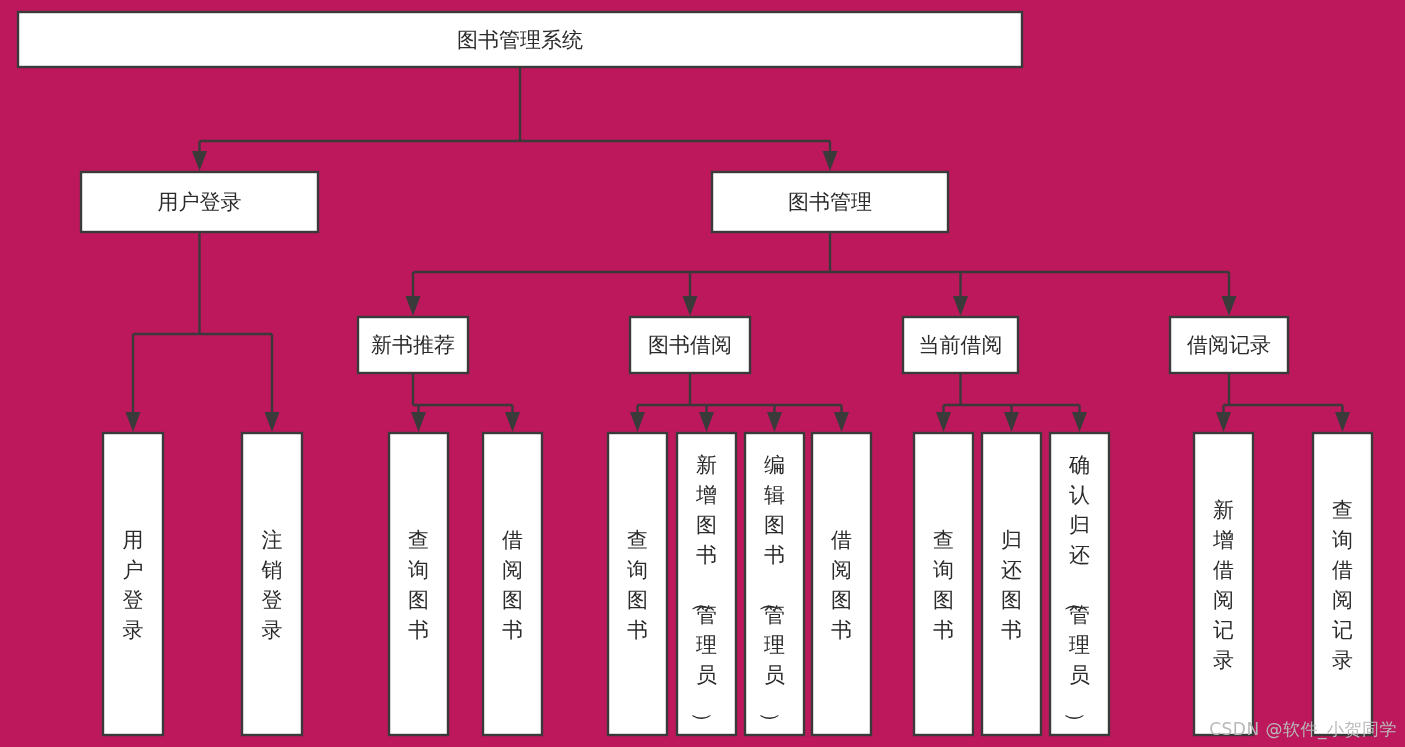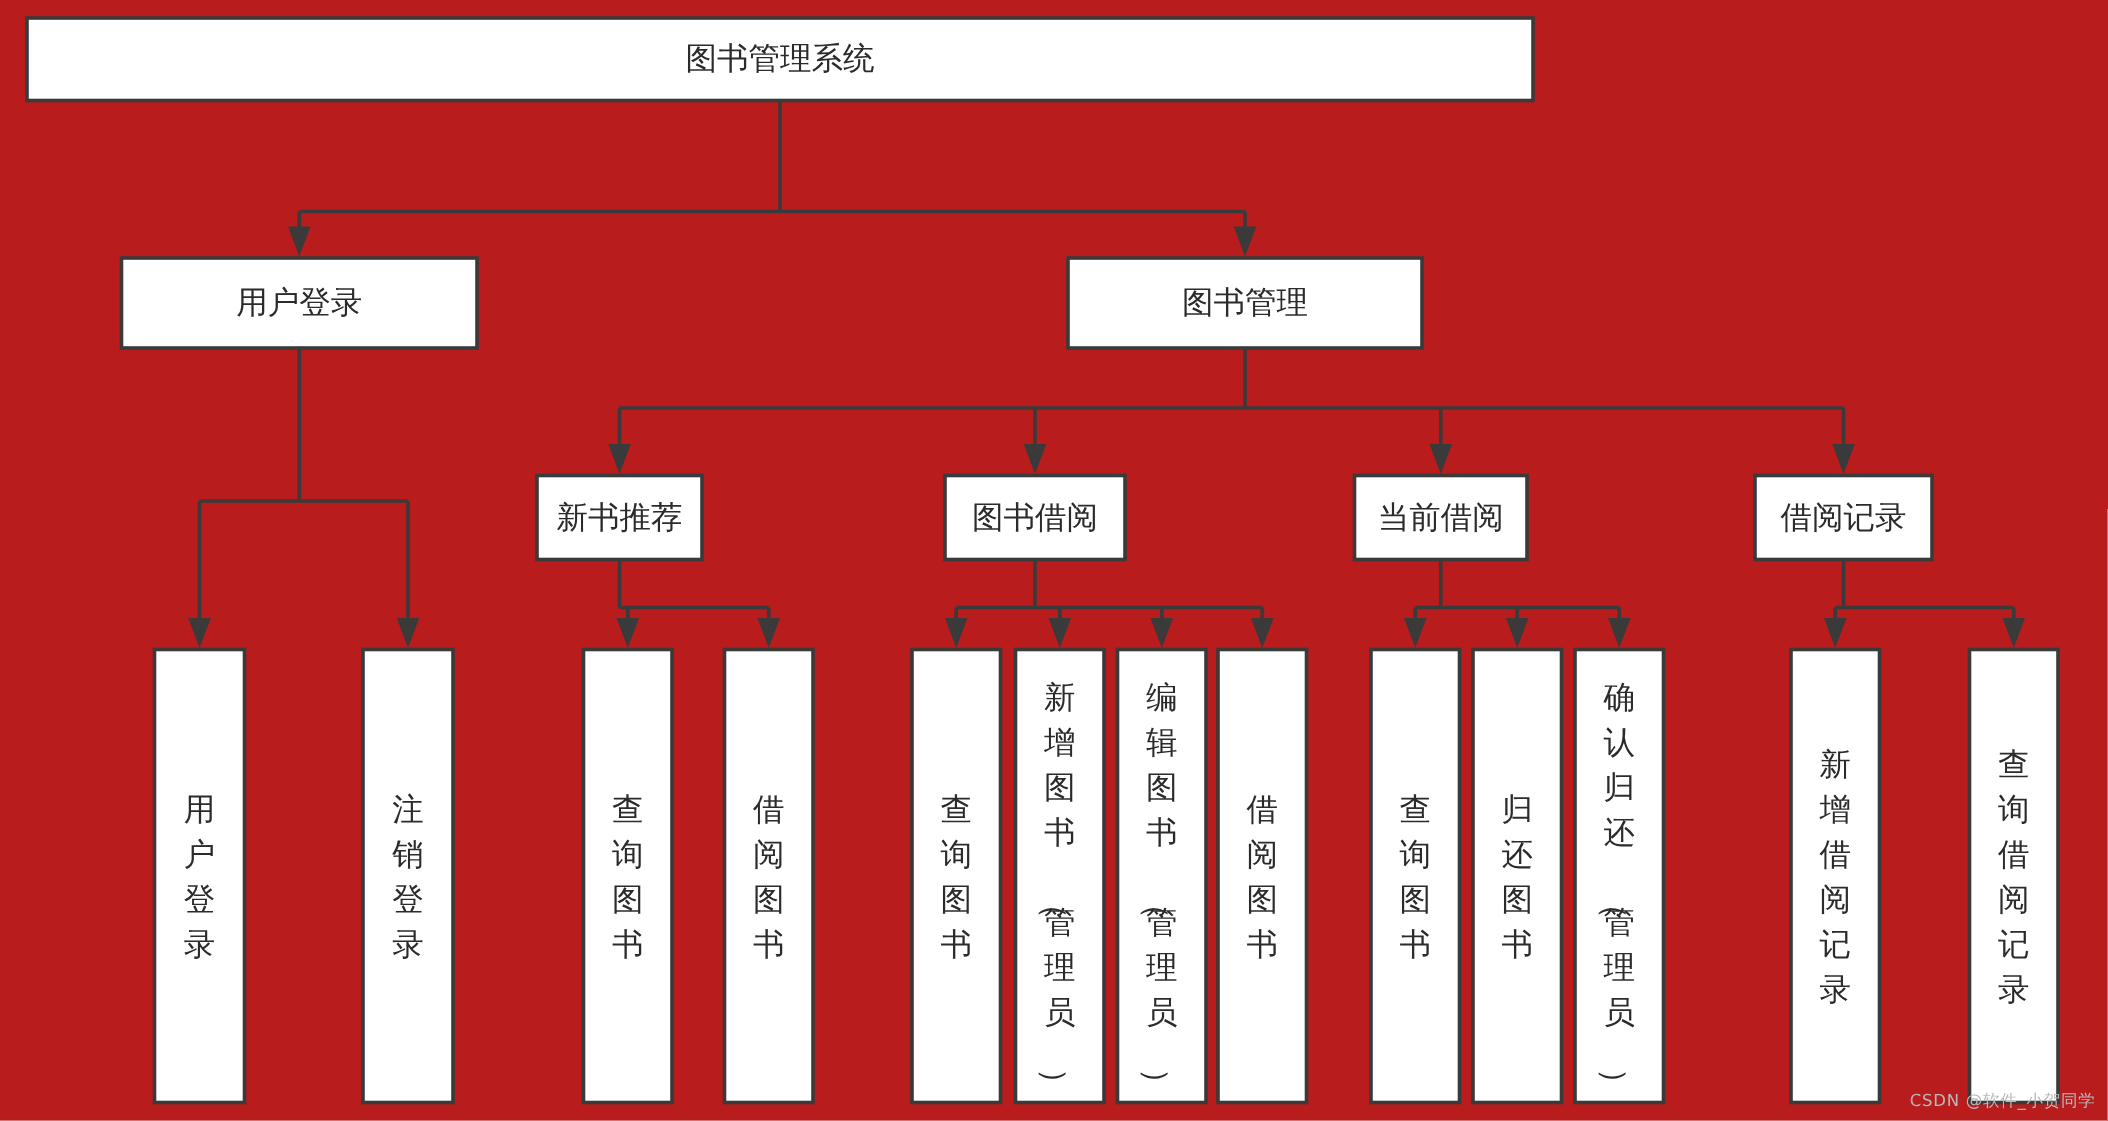--- a/index.html
+++ b/index.html
@@ -10,21 +10,21 @@
   body {
     width: 1405px;
     height: 747px;
     font-family: "DejaVu Sans", "Liberation Sans", sans-serif;
     overflow: hidden;
   }
   #diagram-root {
     position: relative;
     width: 1405px;
     height: 747px;
-    background: #b91c1c;
+    background: #be185d;
   }
   svg.diagram-canvas {
     position: absolute;
     left: 0;
     top: 0;
     width: 1405px;
     height: 747px;
     display: block;
   }
   .node-box {
@@ -53,21 +53,21 @@
     fill: #2b2b2b;
     font-family: "DejaVu Sans", "Liberation Sans", sans-serif;
     font-size: 21px;
     text-anchor: middle;
   }
   .watermark {
     position: absolute;
     right: 8px;
     bottom: 6px;
     font-family: "DejaVu Sans", "Liberation Sans", sans-serif;
-    font-size: 11px;
+    font-size: 17px;
     color: #b9b9b9;
     letter-spacing: 0.5px;
     white-space: nowrap;
     user-select: none;
   }
 </style>
 </head>
 <body>
 
 <div id="diagram-root">

